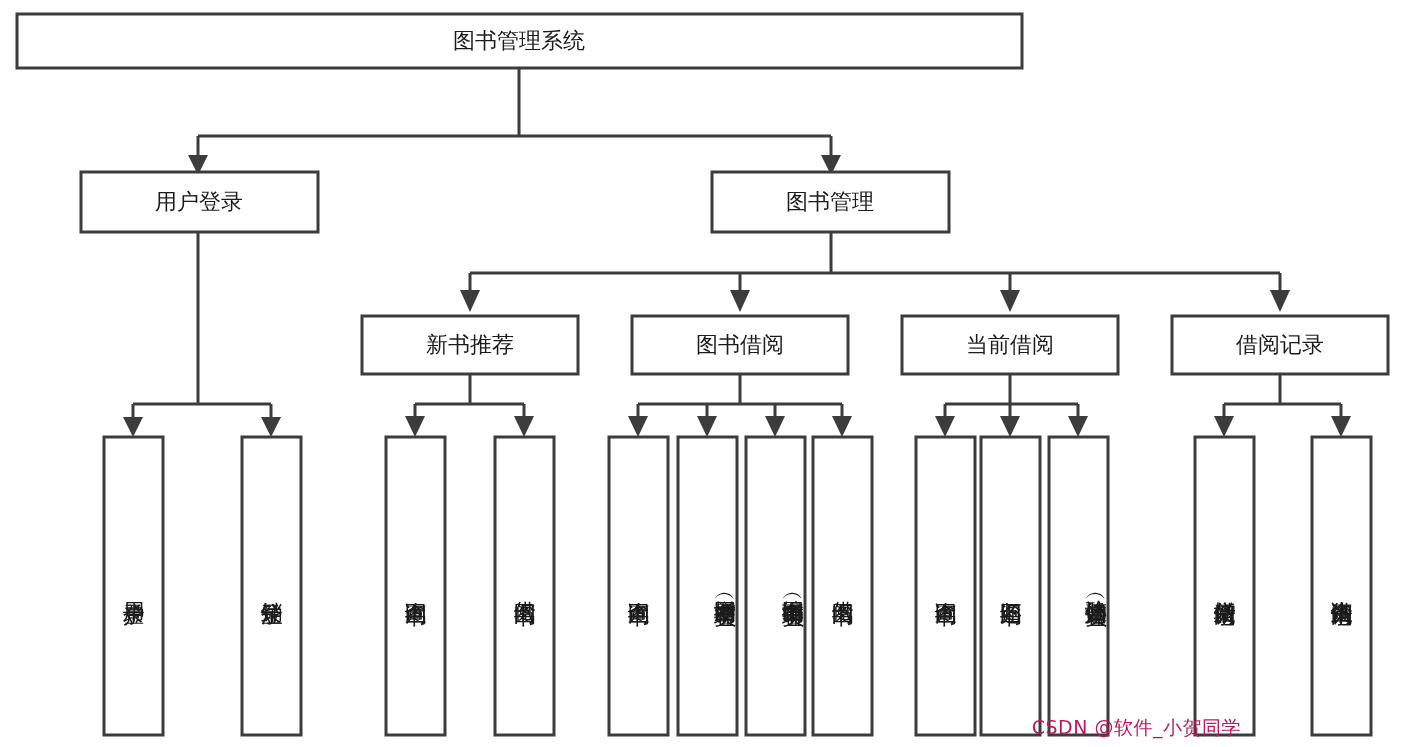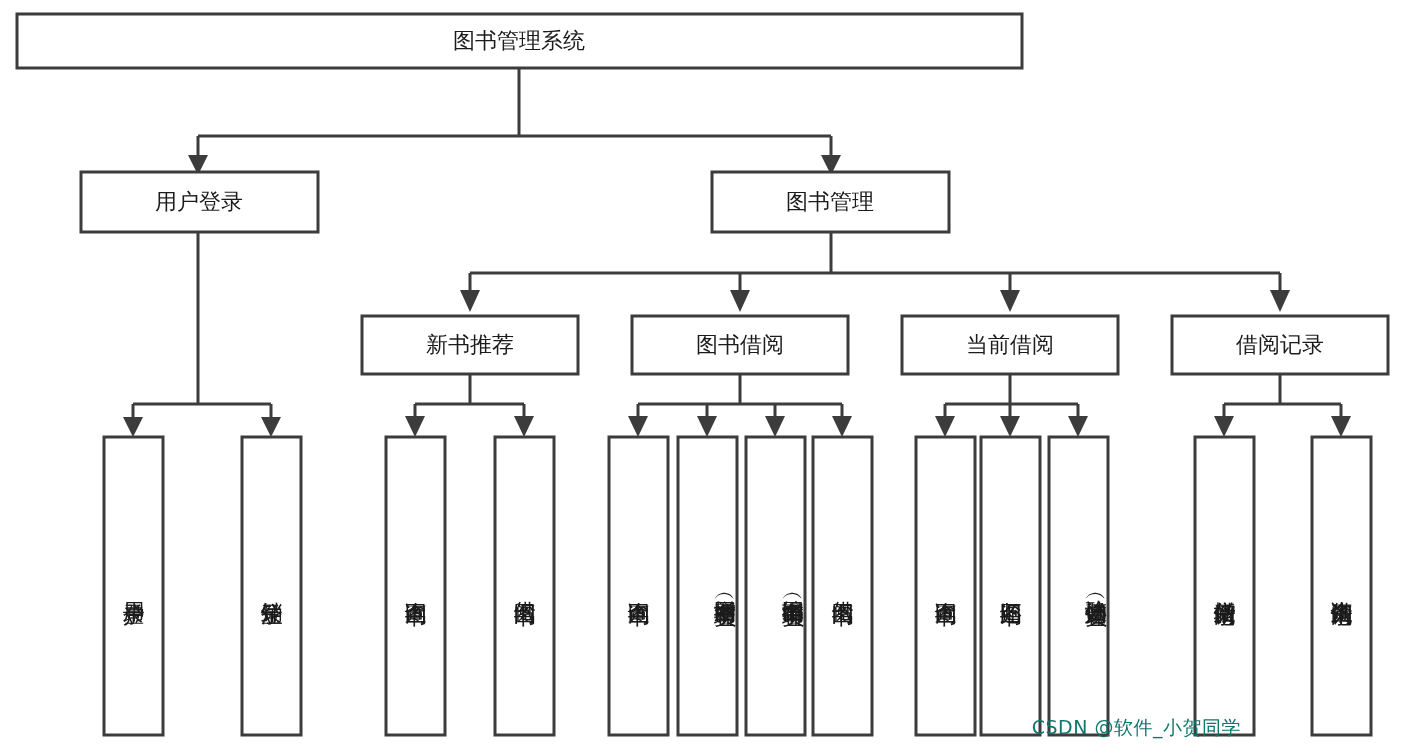--- a/index.html
+++ b/index.html
@@ -60,21 +60,21 @@
     text-align: center;
     white-space: nowrap;
     pointer-events: none;
   }
   .watermark {
     position: absolute;
     right: 8px;
     bottom: 6px;
     font-family: "DejaVu Sans", "Liberation Sans", sans-serif;
     font-size: 19px;
-    color: #0f766e;
+    color: #be185d;
     letter-spacing: 0.5px;
     white-space: nowrap;
   }
 </style>
 </head>
 <body>
 
 <div id="diagram-root">
 
   <svg id="flow" viewBox="0 0 1405 747" xmlns="http://www.w3.org/2000/svg">

